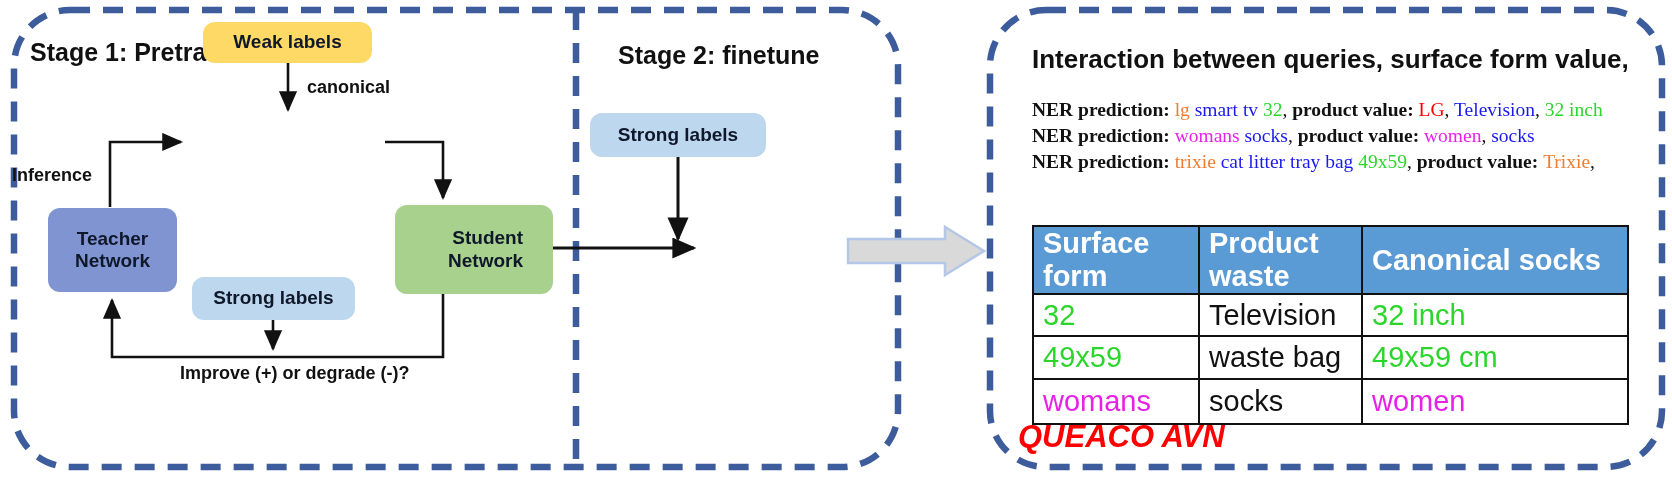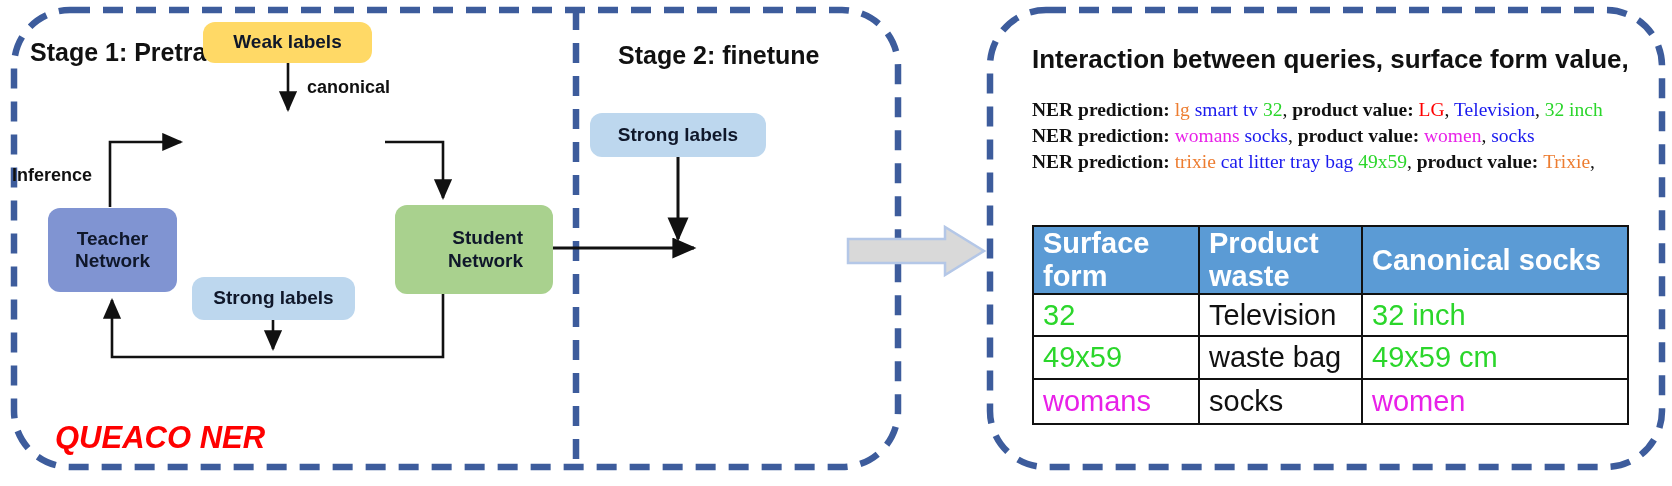--- a/index.html
+++ b/index.html
@@ -43,28 +43,29 @@
     <line x1="678" y1="157" x2="678" y2="239" stroke="#111" stroke-width="3" marker-end="url(#arw)"></line>
 
     <polygon points="848,239 945,239 945,227 984,251 945,275 945,263 848,263" fill="#D9D9D9" stroke="#B4C7E7" stroke-width="2.5"></polygon>
   </svg>
 
   <div class="stage-title" style="left:30px;top:38px;">Stage 1: Pretrain</div>
   <div class="stage-title" style="left:618px;top:41px;text-align:center;">Stage 2: finetune</div>
 
   <div class="edge-label" style="left:307px;top:77px;">canonical</div>
   <div class="edge-label" style="left:12px;top:165px;">Inference</div>
+  <div class="edge-label" style="left:180px;top:363px;">Improve (+) or degrade (-)?</div>
 
   <div class="box" style="left:203px;top:22px;width:169px;height:41px;background:#FFD966;font-size:19px;">Weak labels</div>
   <div class="box" style="left:48px;top:208px;width:129px;height:84px;background:#8094D2;font-size:19px;padding:0 22px;box-sizing:border-box;">Teacher Network</div>
   <div class="box" style="left:192px;top:277px;width:163px;height:43px;background:#BDD7EE;font-size:19px;">Strong labels</div>
   <div class="box" style="left:395px;top:205px;width:158px;height:89px;background:#A9D18E;font-size:19px;padding:0 30px;box-sizing:border-box;text-align:right;">Student Network</div>
   <div class="box" style="left:590px;top:113px;width:176px;height:44px;background:#BDD7EE;font-size:19px;">Strong labels</div>
 
-  <div class="caption" style="left:55px;top:420px;">QUEACO NER</div>
+  <div class="caption" style="left:1018px;top:419px;">QUEACO AVN</div>
 
   <div class="avn-title" style="top:46px;">Interaction between queries, surface form value,</div>
 
   <div class="ner-line" style="top:99px;"><span style="color: rgb(17, 17, 17); font-weight: bold;">NER prediction: </span><span style="color: rgb(237, 125, 49);">lg</span><span style="color: rgb(17, 17, 17);"> </span><span style="color: rgb(26, 26, 238);">smart tv</span><span style="color: rgb(17, 17, 17);"> </span><span style="color: rgb(43, 214, 43);">32</span><span style="color: rgb(17, 17, 17);">, </span><span style="color: rgb(17, 17, 17); font-weight: bold;">product value: </span><span style="color: rgb(255, 0, 0);">LG</span><span style="color: rgb(17, 17, 17);">, </span><span style="color: rgb(26, 26, 238);">Television</span><span style="color: rgb(17, 17, 17);">, </span><span style="color: rgb(43, 214, 43);">32 inch</span></div>
   <div class="ner-line" style="top:125px;"><span style="color: rgb(17, 17, 17); font-weight: bold;">NER prediction: </span><span style="color: rgb(232, 33, 232);">womans</span><span style="color: rgb(17, 17, 17);"> </span><span style="color: rgb(26, 26, 238);">socks</span><span style="color: rgb(17, 17, 17);">, </span><span style="color: rgb(17, 17, 17); font-weight: bold;">product value: </span><span style="color: rgb(232, 33, 232);">women</span><span style="color: rgb(17, 17, 17);">, </span><span style="color: rgb(26, 26, 238);">socks</span></div>
   <div class="ner-line" style="top:151px;"><span style="color: rgb(17, 17, 17); font-weight: bold;">NER prediction: </span><span style="color: rgb(237, 125, 49);">trixie</span><span style="color: rgb(17, 17, 17);"> </span><span style="color: rgb(26, 26, 238);">cat litter tray bag</span><span style="color: rgb(17, 17, 17);"> </span><span style="color: rgb(43, 214, 43);">49x59</span><span style="color: rgb(17, 17, 17);">, </span><span style="color: rgb(17, 17, 17); font-weight: bold;">product value: </span><span style="color: rgb(237, 125, 49);">Trixie</span><span style="color: rgb(17, 17, 17);">,</span></div>
 
   <table class="avn">
     <colgroup>
         <col style="width:166px">

